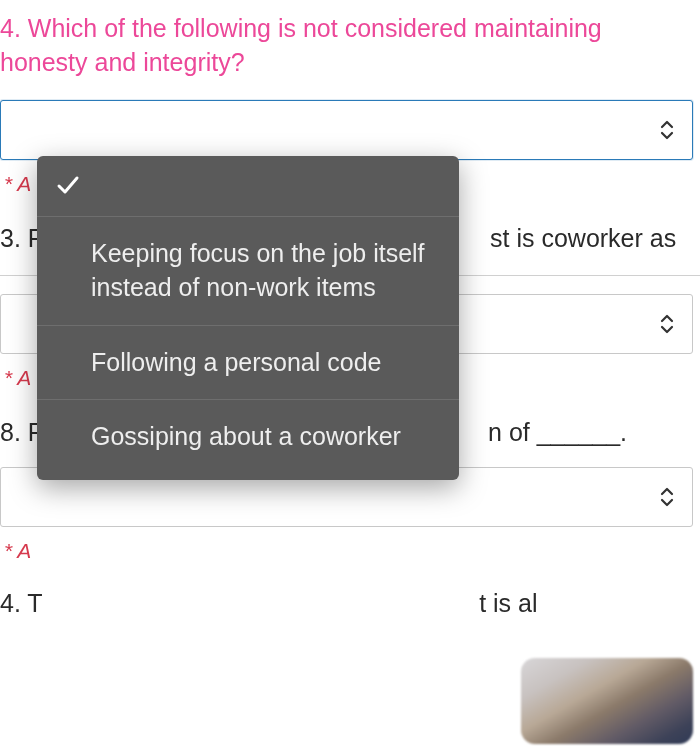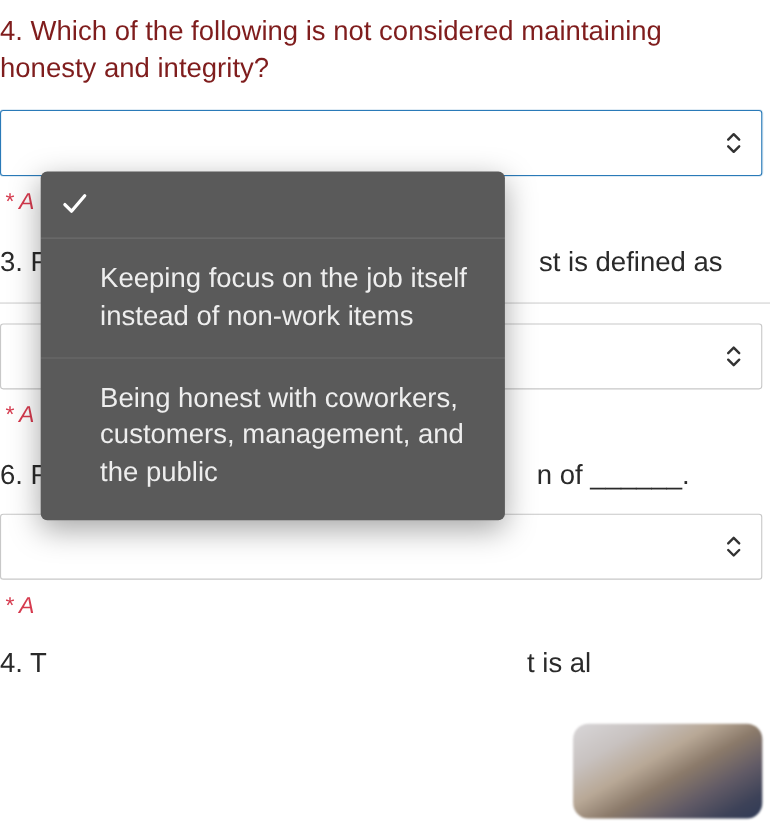--- a/index.html
+++ b/index.html
@@ -11,21 +11,21 @@
       overflow: hidden;
       position: relative;
       color: #2a2a2a;
     }
     .question-block {
       padding: 0;
     }
     .question-text {
       font-size: 25px;
       line-height: 1.35;
-      color: #7f1d1d;
+      color: #ec4899;
       padding: 12px 8px 20px 0;
     }
     .dropdown {
       width: 693px;
       height: 60px;
       border: 1px solid #c8c8c8;
       border-radius: 3px;
       background: #fff;
       position: relative;
       margin: 0 0 8px 0;
@@ -138,37 +138,37 @@
         <path d="M4 15 L9 20 L14 15" fill="none" stroke="#333" stroke-width="2.2" stroke-linecap="round" stroke-linejoin="round"></path>
       </svg>
     </span>
   </div>
   <div class="required">* A</div>
 </div>
 
 <div class="q5">
   <div class="q5-label">
     <span>3. F</span>
-    <span class="q5-tail">st is defined as</span>
+    <span class="q5-tail">st is coworker as</span>
   </div>
   <hr class="hr">
   <div class="dropdown" style="margin-top:18px;">
     <span class="chev">
       <svg width="18" height="24" viewBox="0 0 18 24">
         <path d="M4 9 L9 4 L14 9" fill="none" stroke="#333" stroke-width="2.2" stroke-linecap="round" stroke-linejoin="round"></path>
         <path d="M4 15 L9 20 L14 15" fill="none" stroke="#333" stroke-width="2.2" stroke-linecap="round" stroke-linejoin="round"></path>
       </svg>
     </span>
   </div>
   <div class="required">* A</div>
 </div>
 
 <div class="q6">
   <div class="q6-label">
-    <span>6. F</span>
+    <span>8. F</span>
     <span class="q6-tail">n of ______.</span>
   </div>
   <div class="dropdown" style="margin-top:4px;">
     <span class="chev">
       <svg width="18" height="24" viewBox="0 0 18 24">
         <path d="M4 9 L9 4 L14 9" fill="none" stroke="#333" stroke-width="2.2" stroke-linecap="round" stroke-linejoin="round"></path>
         <path d="M4 15 L9 20 L14 15" fill="none" stroke="#333" stroke-width="2.2" stroke-linecap="round" stroke-linejoin="round"></path>
       </svg>
     </span>
   </div>
@@ -187,17 +187,20 @@
     <span class="check">
       <svg width="26" height="26" viewBox="0 0 26 26">
         <path d="M4 14 L10 20 L22 6" fill="none" stroke="#fff" stroke-width="3" stroke-linecap="round" stroke-linejoin="round"></path>
       </svg>
     </span>
   </div>
   <div class="menu-item">
     <span>Keeping focus on the job itself instead of non-work items</span>
   </div>
   <div class="menu-item">
-    <span>Being honest with coworkers, customers, management, and the public</span>
+    <span>Following a personal code</span>
+  </div>
+  <div class="menu-item">
+    <span>Gossiping about a coworker</span>
   </div>
 </div>
 
 <div class="decor"></div>
 
 </body></html>

